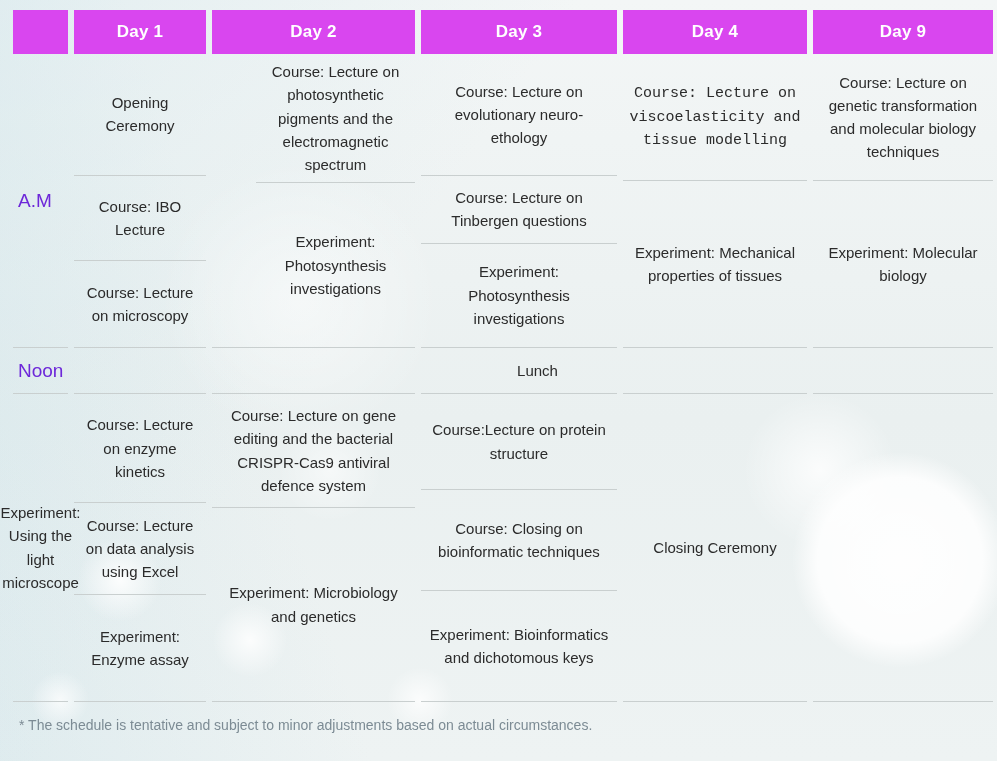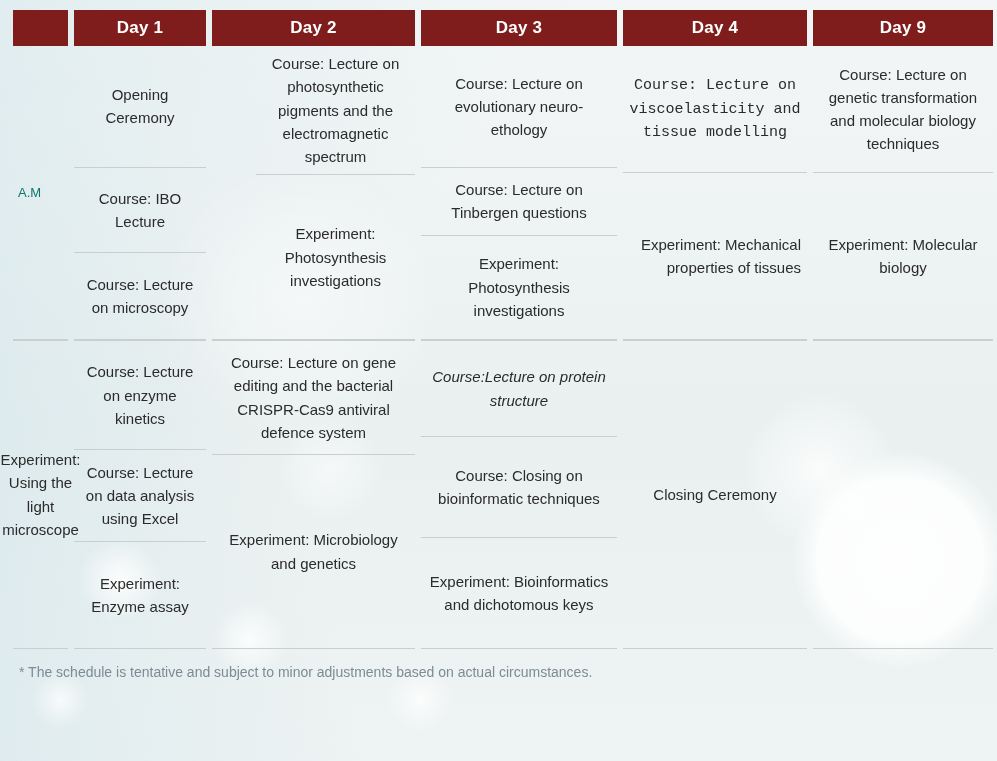--- a/index.html
+++ b/index.html
@@ -43,22 +43,22 @@
 
   
   .grid-row {
     display: grid;
     grid-template-columns: 55px 132px 203px 196px 184px 180px;
     column-gap: 6px;
   }
 
   
   .header-row .hcell {
-    background: #7f1d1d;
-    height: 36px;
+    background: #d946ef;
+    height: 44px;
     display: flex;
     align-items: center;
     justify-content: center;
     color: #ffffff;
     font-size: 17px;
     font-weight: bold;
     letter-spacing: .2px;
   }
   .header-row .hcell.blank { }
 
@@ -66,22 +66,22 @@
   .section {
     display: grid;
     grid-template-columns: 55px 132px 203px 196px 184px 180px;
     column-gap: 6px;
   }
 
   .time-label {
     display: flex;
     align-items: center;
     justify-content: flex-start;
-    font-size: 13px;
-    color: #0f766e;
+    font-size: 19px;
+    color: #6d28d9;
     padding-left: 5px;
   }
 
   .daycol {
     display: flex;
     flex-direction: column;
   }
 
   .subcell {
     display: flex;
@@ -154,37 +154,41 @@
         <div class="subcell" style="flex: 125 0 0px;">Course: Lecture on photosynthetic pigments and the electromagnetic spectrum</div>
         <div class="subcell" style="flex: 168 0 0px;">Experiment: Photosynthesis investigations</div>
       </div>
     <div class="daycol" style="height: 293px;">
         <div class="subcell" style="flex: 125 0 0px;">Course: Lecture on evolutionary neuro-ethology</div>
         <div class="subcell" style="flex: 63 0 0px;">Course: Lecture on Tinbergen questions</div>
         <div class="subcell" style="flex: 105 0 0px;">Experiment: Photosynthesis investigations</div>
       </div>
     <div class="daycol" style="height: 293px;">
         <div class="subcell" style="flex: 125 0 0px; font-family: Liberation Mono, monospace;">Course: Lecture on viscoelasticity and tissue modelling</div>
-        <div class="subcell" style="flex: 168 0 0px; text-align: right;">Experiment: Mechanical properties of tissues</div>
+        <div class="subcell" style="flex: 168 0 0px;">Experiment: Mechanical properties of tissues</div>
       </div>
     <div class="daycol" style="height: 293px;">
         <div class="subcell" style="flex: 125 0 0px;">Course: Lecture on genetic transformation and molecular biology techniques</div>
         <div class="subcell" style="flex: 168 0 0px;">Experiment: Molecular biology</div>
       </div>
   </div>
 
   <div class="rule-row">
     <div></div>
     <div></div>
     <div></div>
     <div></div>
     <div></div>
     <div></div>
   </div>
 
+  <div class="noon-row">
+    <div class="time-label">Noon</div>
+    <div class="lunch-cell">Lunch</div>
+  </div>
 
   <div class="rule-row">
     <div></div>
     <div></div>
     <div></div>
     <div></div>
     <div></div>
     <div></div>
   </div>
 
@@ -195,21 +199,21 @@
     <div class="daycol" style="height: 307px;">
         <div class="subcell" style="flex: 110 0 0px;">Course: Lecture on enzyme kinetics</div>
         <div class="subcell" style="flex: 90 0 0px;">Course: Lecture on data analysis using Excel</div>
         <div class="subcell" style="flex: 107 0 0px;">Experiment: Enzyme assay</div>
       </div>
     <div class="daycol" style="height: 307px; align-items: flex-end;">
         <div class="subcell" style="flex: 110 0 0px;">Course: Lecture on gene editing and the bacterial CRISPR-Cas9 antiviral defence system</div>
         <div class="subcell" style="flex: 197 0 0px;">Experiment: Microbiology and genetics</div>
       </div>
     <div class="daycol" style="height: 307px;">
-        <div class="subcell" style="flex: 95 0 0px; font-style: italic;">Course:Lecture on protein structure</div>
+        <div class="subcell" style="flex: 95 0 0px;">Course:Lecture on protein structure</div>
         <div class="subcell" style="flex: 100 0 0px;">Course: Closing on bioinformatic techniques</div>
         <div class="subcell" style="flex: 112 0 0px;">Experiment: Bioinformatics and dichotomous keys</div>
       </div>
     <div class="daycol" style="height: 307px;">
         <div class="subcell" style="flex: 307 0 0px;">Closing Ceremony</div>
       </div>
   </div>
 
   <div class="rule-row">
     <div></div>

